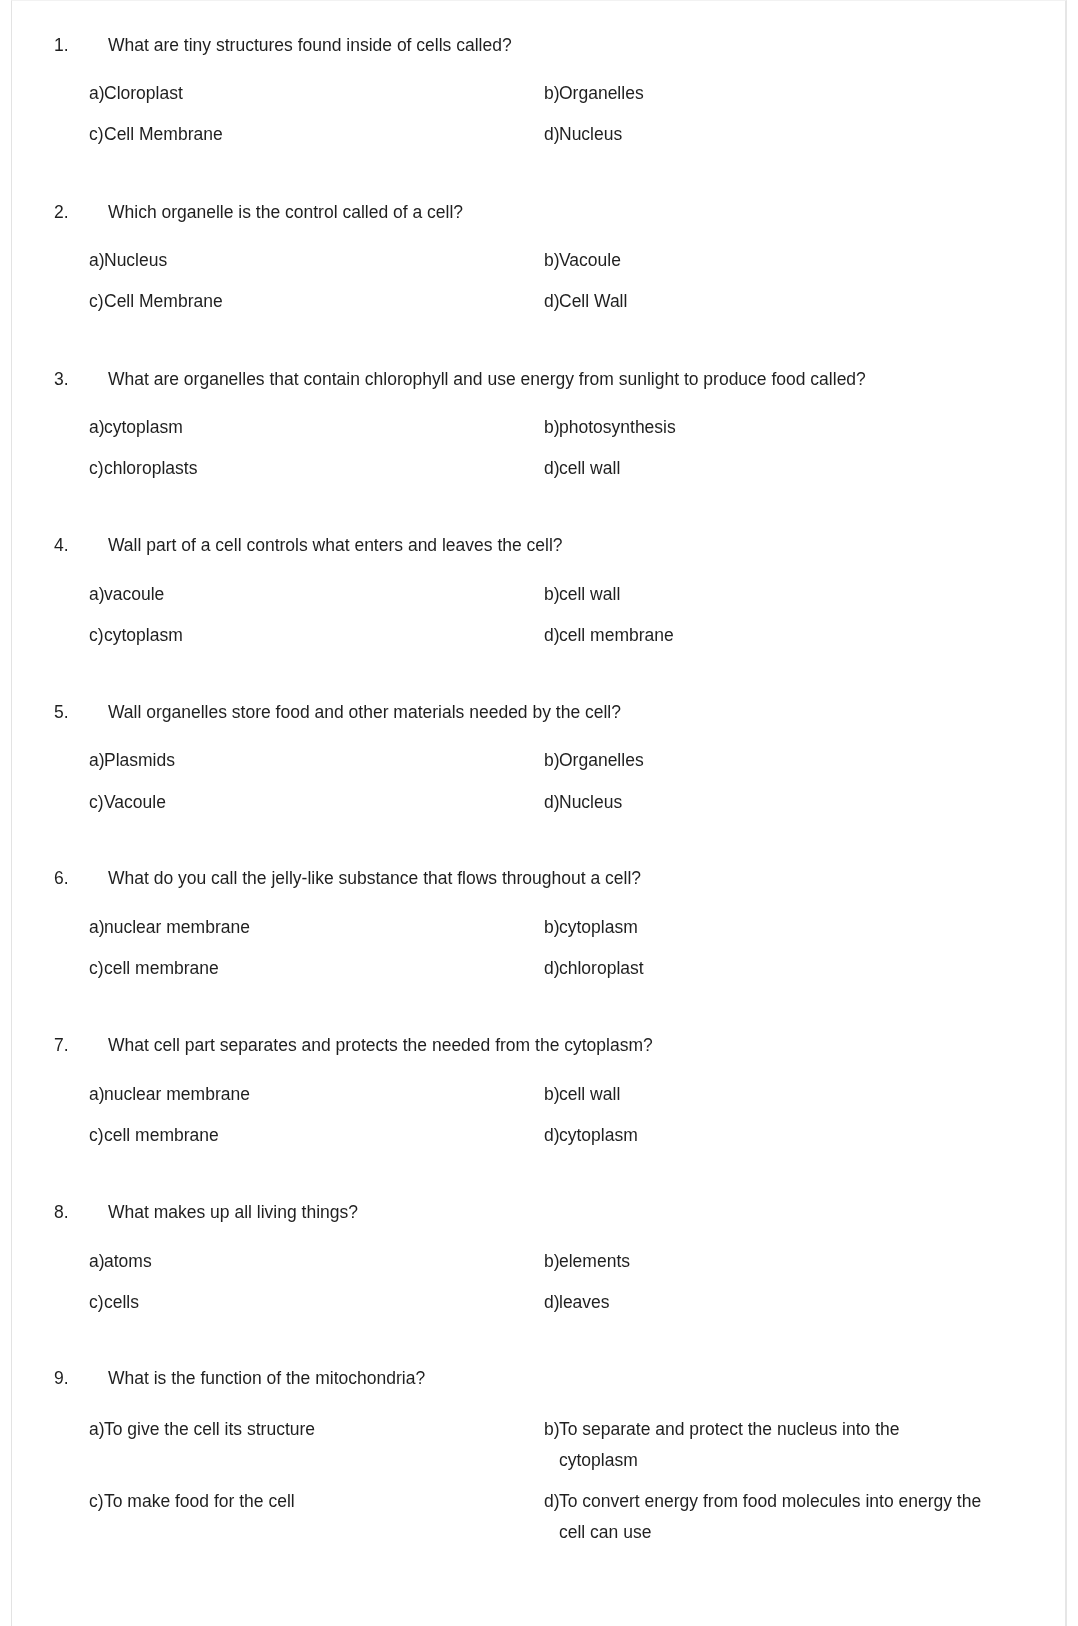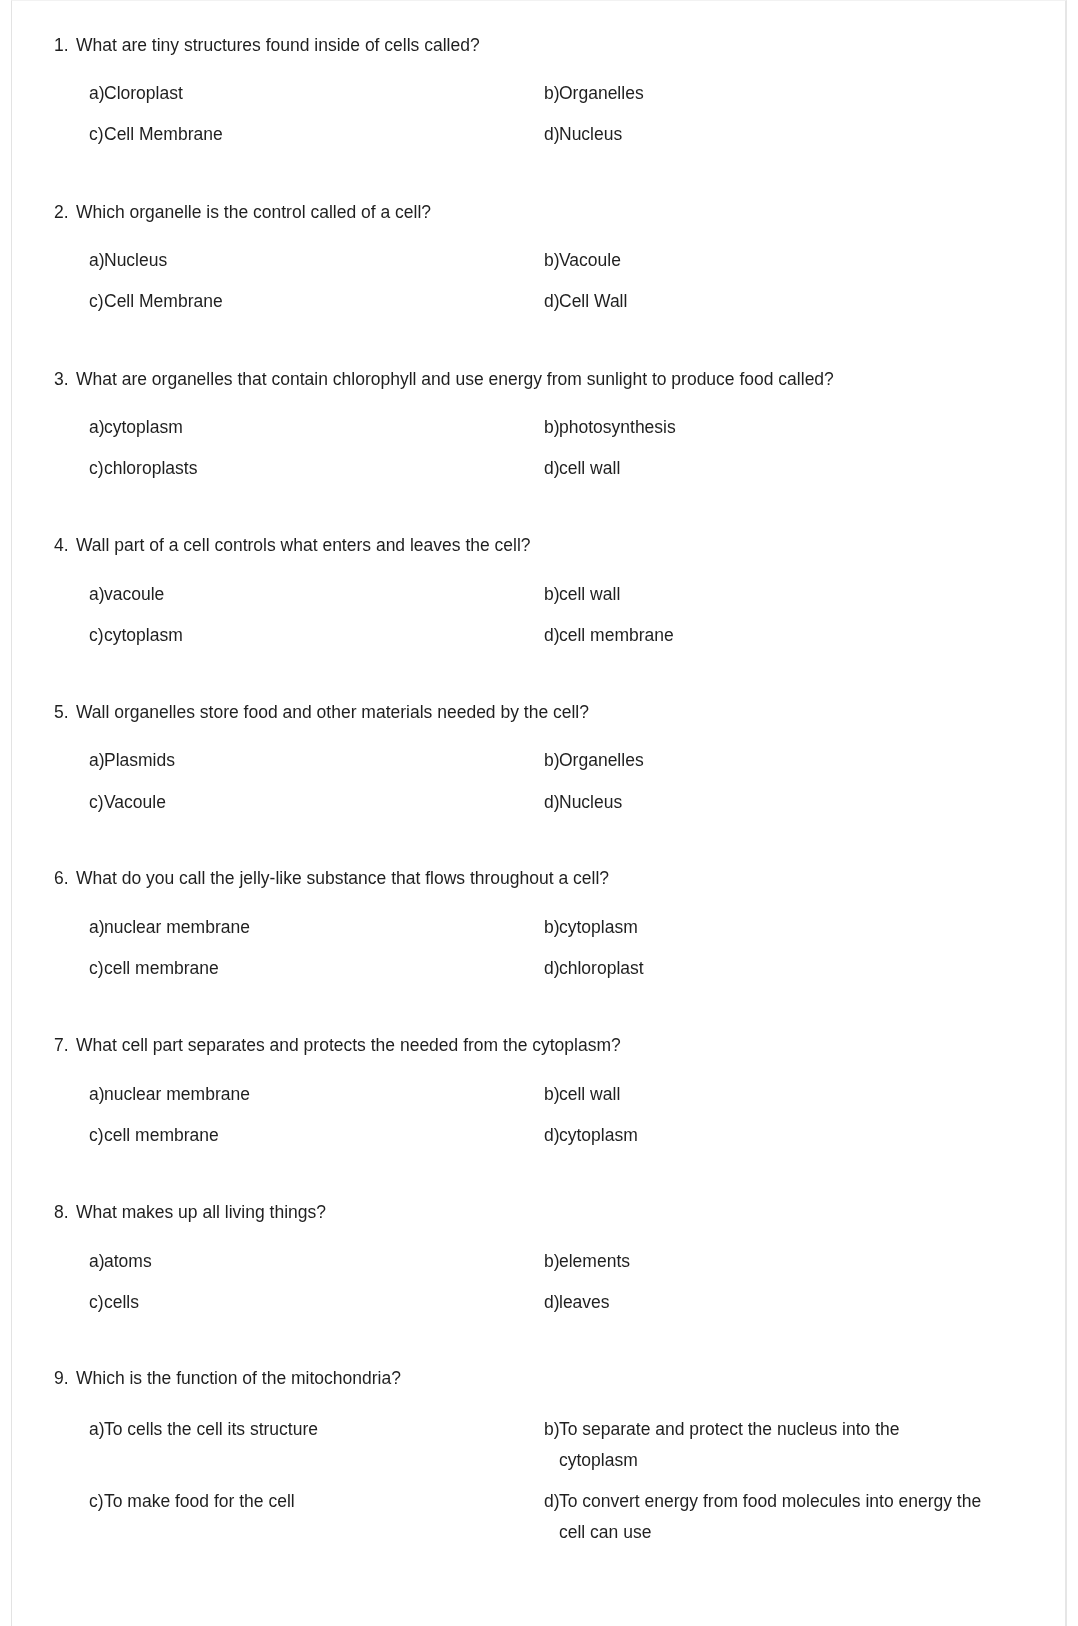--- a/index.html
+++ b/index.html
@@ -4,21 +4,21 @@
 <style>
   html, body { margin: 0; padding: 0; background: #ffffff; }
   body { width: 1078px; height: 1626px; position: relative; overflow: hidden;
          font-family: "Liberation Sans", sans-serif; color: #1f1f1f; }
   .page { position: absolute; left: 11px; top: 0; width: 1056px; height: 1626px;
           border-left: 1px solid #e3e3e3; border-right: 2px solid #e6e6e6;
           border-top: 1px solid #f2f2f2; box-sizing: border-box; background: #fff; }
   .q { position: absolute; left: 0; width: 1056px; }
   .q-head { position: absolute; top: 0; left: 0; height: 24px; font-size: 17.5px; line-height: 24px; white-space: nowrap; }
   .q-num { position: absolute; left: 42px; }
-  .q-text { position: absolute; left: 64px; }
+  .q-text { position: absolute; left: 96px; }
   .opt { position: absolute; font-size: 17.5px; line-height: 31px; width: 440px; }
   .opt .letter { position: absolute; left: 0; top: 0; }
   .opt .otext { display: block; margin-left: 15px; }
   .opt.left { left: 77px; }
   .opt.right { left: 532px; }
 </style>
 </head>
 <body>
 
 <div class="page">
@@ -203,25 +203,25 @@
       </div>
     <div class="opt right" style="top:87px">
         <span class="letter">d)</span>
         <span class="otext">leaves</span>
       </div>
   </div>
 
   <div class="q" style="top:1365px">
     <div class="q-head">
         <span class="q-num">9.</span>
-        <span class="q-text">Which is the function of the mitochondria?</span>
+        <span class="q-text">What is the function of the mitochondria?</span>
       </div>
     <div class="opt left" style="top:48px">
         <span class="letter">a)</span>
-        <span class="otext">To cells the cell its structure</span>
+        <span class="otext">To give the cell its structure</span>
       </div>
     <div class="opt right" style="top:48px; width:420px">
         <span class="letter">b)</span>
         <span class="otext">To separate and protect the nucleus into the cytoplasm</span>
       </div>
     <div class="opt left" style="top:120px">
         <span class="letter">c)</span>
         <span class="otext">To make food for the cell</span>
       </div>
     <div class="opt right" style="top:120px; width:440px">

